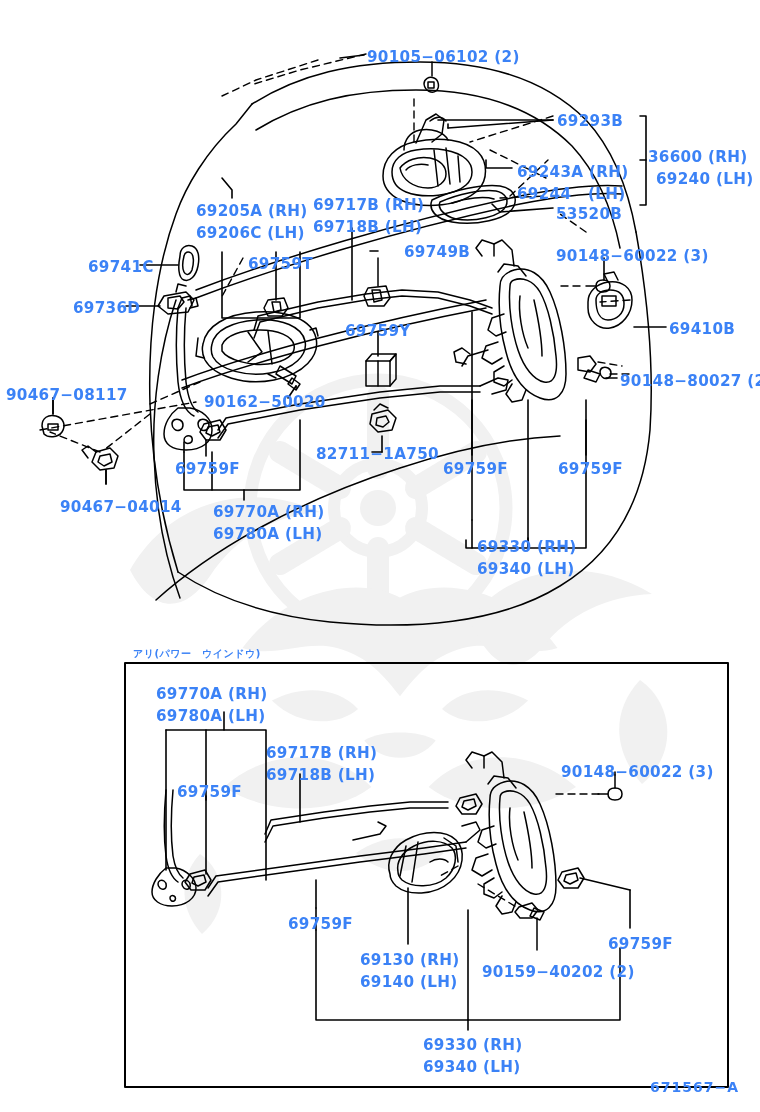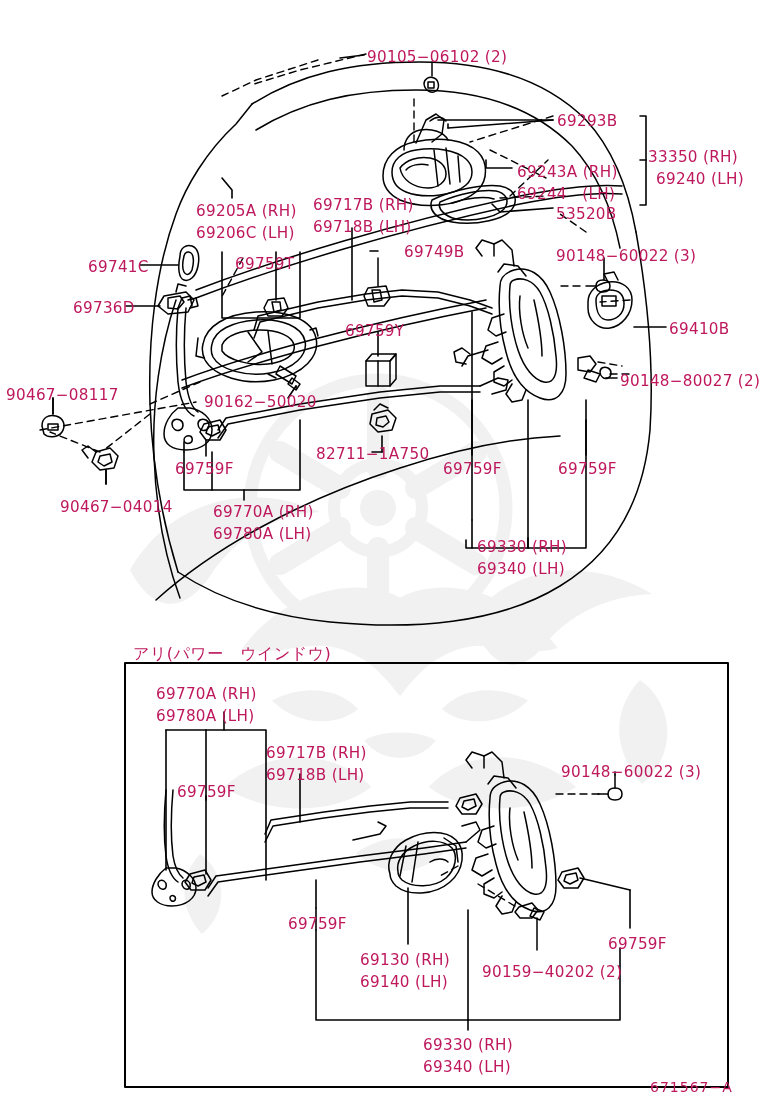--- a/index.html
+++ b/index.html
@@ -6,28 +6,28 @@
   body{
     width:760px;height:1112px;position:relative;overflow:hidden;
     font-family:"DejaVu Sans","Liberation Sans",sans-serif;
     color:#000;
   }
   #stage{position:absolute;left:0;top:0;width:760px;height:1112px;}
   svg.layer{position:absolute;left:0;top:0;width:760px;height:1112px;}
   .lbl{
     position:absolute;
     font-family:"DejaVu Sans","Liberation Sans",sans-serif;
-    font-weight:normal;
+    font-weight:bold;
     font-size:15.2px;
     letter-spacing:0.3px;
     white-space:pre;
     line-height:19px;
-    color:#be185d;
+    color:#3b82f6;
   }
-  .lbl.jp{font-size:16px;letter-spacing:0.5px;}
+  .lbl.jp{font-size:10px;letter-spacing:0.5px;}
   .lbl.fig{font-size:14px;letter-spacing:1px;}
 </style>
 </head>
 <body>
 
 <div id="stage">
 
   <svg class="layer" viewBox="0 0 760 1112">
     <g fill="#f1f1f1" stroke="none">
 
@@ -478,33 +478,33 @@
         <path d="M468,1020 L468,910"></path>
         <line x1="468" y1="1020" x2="468" y2="1030"></line>
       </g>
 
     </g>
   </svg>
 
   <div id="labels-upper">
       <div class="lbl" style="left: 367px; top: 48px;">90105−06102 (2)</div>
       <div class="lbl" style="left: 557px; top: 112px;">69293B</div>
-      <div class="lbl" style="left: 648px; top: 148px;">33350 (RH)</div>
+      <div class="lbl" style="left: 648px; top: 148px;">36600 (RH)</div>
       <div class="lbl" style="left: 648px; top: 170px; margin-left: 8px;">69240 (LH)</div>
       <div class="lbl" style="left: 517px; top: 163px;">69243A (RH)</div>
       <div class="lbl" style="left: 517px; top: 185px;">69244   (LH)</div>
       <div class="lbl" style="left: 556px; top: 205px;">53520B</div>
       <div class="lbl" style="left: 196px; top: 202px;">69205A (RH)</div>
       <div class="lbl" style="left: 196px; top: 224px;">69206C (LH)</div>
       <div class="lbl" style="left: 313px; top: 196px;">69717B (RH)</div>
       <div class="lbl" style="left: 313px; top: 218px;">69718B (LH)</div>
       <div class="lbl" style="left: 372px; top: 243px; margin-left: 32px;">69749B</div>
       <div class="lbl" style="left: 556px; top: 247px;">90148−60022 (3)</div>
       <div class="lbl" style="left: 88px; top: 258px;">69741C</div>
-      <div class="lbl" style="left: 235px; top: 255px;">69759T</div>
+      <div class="lbl" style="left: 248px; top: 255px;">69759T</div>
       <div class="lbl" style="left: 73px; top: 299px;">69736D</div>
       <div class="lbl" style="left: 345px; top: 322px;">69759Y</div>
       <div class="lbl" style="left: 669px; top: 320px;">69410B</div>
       <div class="lbl" style="left: 620px; top: 372px;">90148−80027 (2)</div>
       <div class="lbl" style="left: 6px; top: 386px;">90467−08117</div>
       <div class="lbl" style="left: 204px; top: 393px;">90162−50020</div>
       <div class="lbl" style="left: 316px; top: 445px;">82711−1A750</div>
       <div class="lbl" style="left: 175px; top: 460px;">69759F</div>
       <div class="lbl" style="left: 443px; top: 460px;">69759F</div>
       <div class="lbl" style="left: 558px; top: 460px;">69759F</div>

